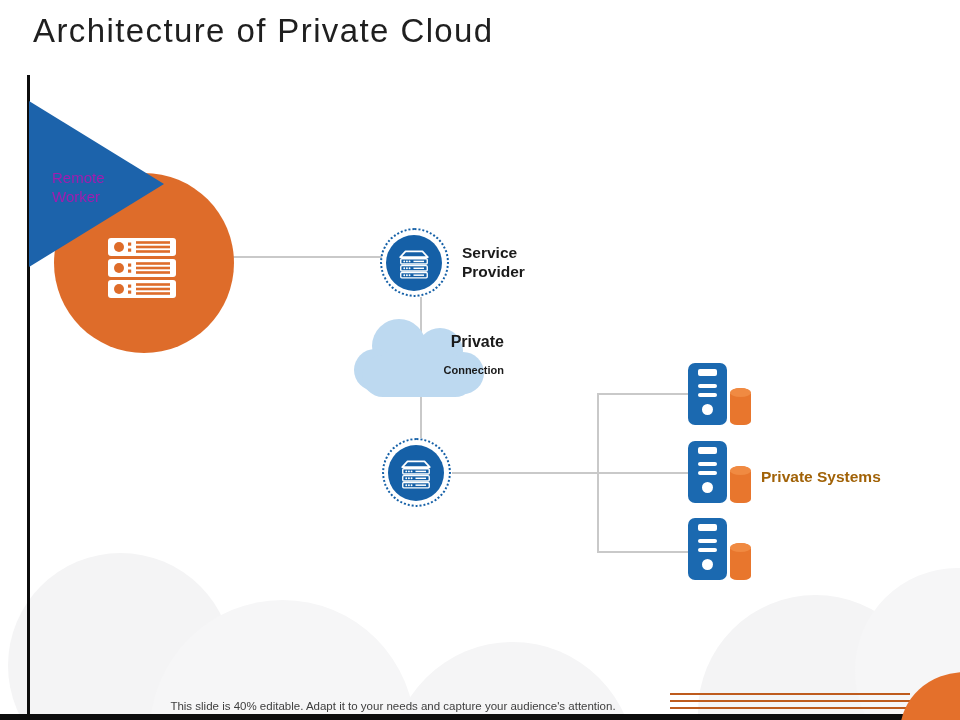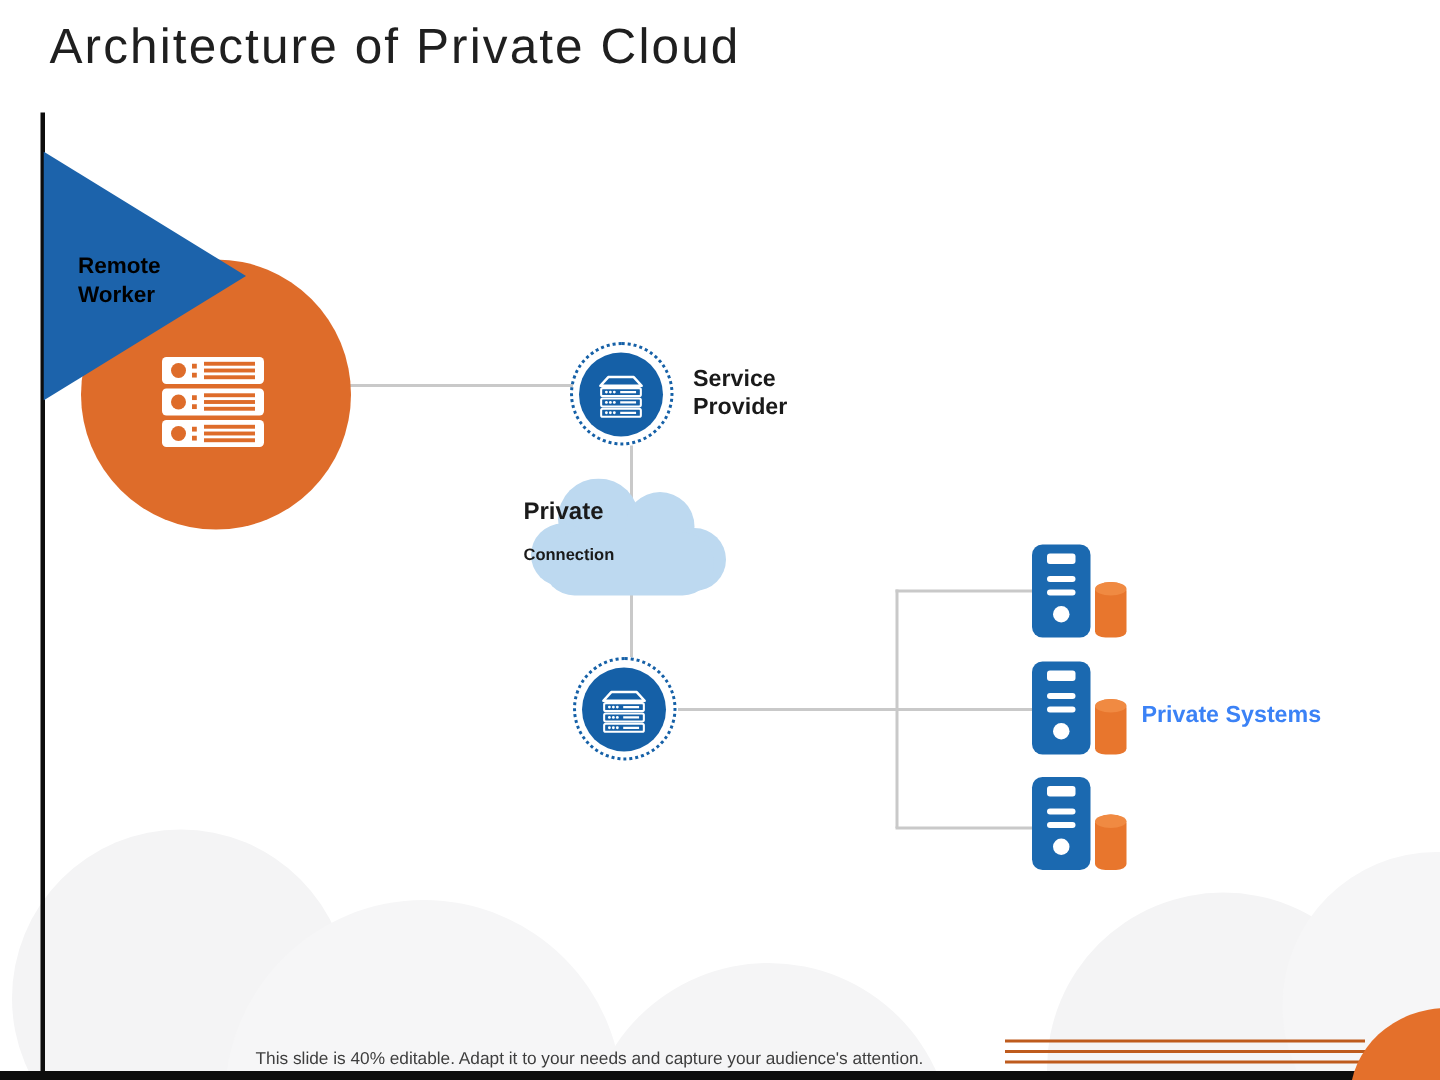--- a/index.html
+++ b/index.html
@@ -27,21 +27,21 @@
   .c2{left:420px;top:297px;width:1.5px;height:141px;}
   .c3{left:452px;top:472px;width:236px;height:1.5px;}
   .c4{left:597px;top:393px;width:1.5px;height:159px;}
   .c5{left:597px;top:393px;width:91px;height:1.5px;}
   .c6{left:597px;top:551px;width:91px;height:1.5px;}
   
   .rw-circle{left:54px;top:173px;width:180px;height:180px;border-radius:50%;background:#de6c2a;}
   .rw-icon{left:108px;top:238px;}
   .rw-triangle{left:29px;top:101px;}
   .rw-label{
-    left:52px;top:168px;width:80px;color:#000000;font-weight:bold;
+    left:52px;top:168px;width:80px;color:#a21caf;font-weight:normal;
     font-size:15px;line-height:19px;white-space:pre-line;
   }
   
   .ring{
     width:69px;height:69px;border-radius:50%;border:2.5px dotted #1560a7;
     box-sizing:border-box;
   }
   .ring-sp{left:380px;top:228px;}
   .ring-gw{left:382px;top:438px;}
   .node-circle{
@@ -51,38 +51,38 @@
   .circle-sp{left:386px;top:235px;}
   .circle-gw{left:388px;top:445px;}
   .node-label{
     font-weight:bold;color:#1a1a1a;font-size:15.5px;line-height:19px;
     white-space:pre-line;
   }
   .sp-label{left:462px;top:243px;}
   
   .cloud-svg{left:354px;top:319px;}
   .cloud-text{
-    left:349px;top:333px;width:130px;text-align:left;color:#1a1a1a;font-weight:bold;
+    left:374px;top:333px;width:130px;text-align:right;color:#1a1a1a;font-weight:bold;
   }
   .cloud-line1{font-size:16px;margin-bottom:13px;}
   .cloud-line2{font-size:11px;}
   
   .tower{left:688px;width:39px;height:62px;background:#1b69b0;border-radius:7px;}
   .t1{top:363px;} .t2{top:441px;} .t3{top:518px;}
   .tower .bar,.tower .line,.tower .dot{position:absolute;background:#ffffff;}
   .tower .bar{left:10px;top:6px;width:19px;height:7px;border-radius:2px;}
   .tower .line{left:10px;width:19px;height:4px;border-radius:2px;}
   .tower .l1{top:21px;} .tower .l2{top:30px;}
   .tower .dot{left:14px;top:41px;width:11px;height:11px;border-radius:50%;}
   .cyl{left:730px;width:21px;height:37px;background:#e8762d;
        border-radius:10px 10px 7px 7px / 6px 6px 4px 4px;}
   .cyl::before{content:"";position:absolute;top:0;left:0;width:21px;height:9px;
        border-radius:50%;background:#f08a42;}
   .cy1{top:388px;} .cy2{top:466px;} .cy3{top:543px;}
-  .ps-label{left:761px;top:468px;font-size:15.5px;font-weight:bold;color:#3b82f6;white-space:nowrap;}
+  .ps-label{left:761px;top:468px;font-size:15.5px;font-weight:bold;color:#a16207;white-space:nowrap;}
   
   .footer{
     left:93px;top:700px;width:600px;text-align:center;
     font-size:11.5px;color:#3e3e3e;
   }
   .deco-line{left:670px;width:240px;height:1.5px;background:#be5b1d;}
   .dl1{top:693px;} .dl2{top:700px;} .dl3{top:707px;}
   .corner-orange{left:900px;top:672px;width:130px;height:120px;border-radius:50%;background:#e4702b;}
   .bottom-bar{left:0;top:714px;width:960px;height:6px;background:#0d0d0d;}
 </style>

